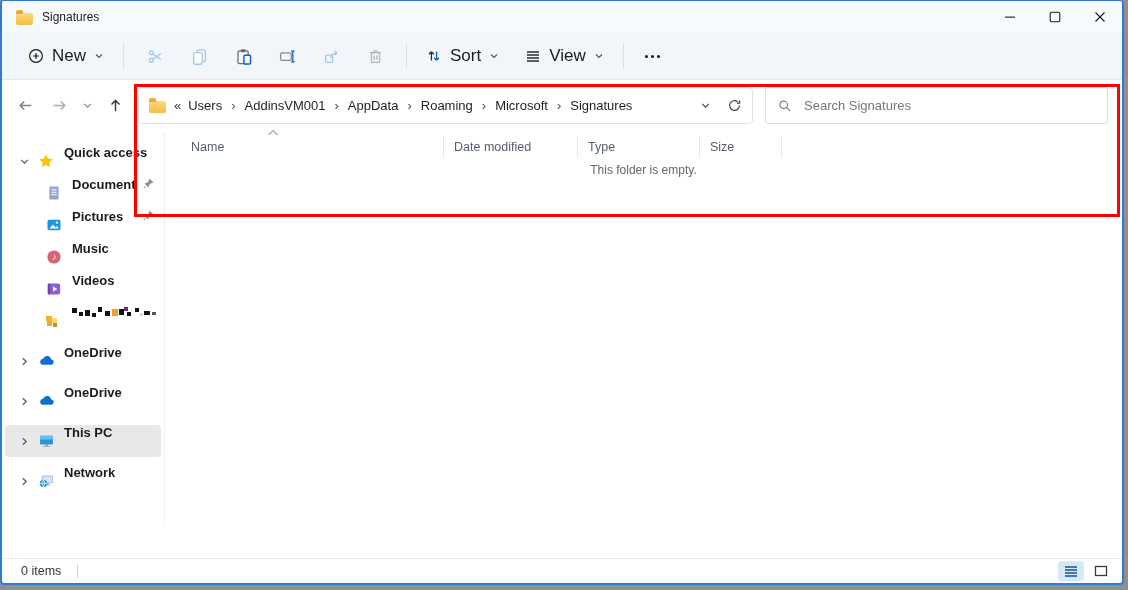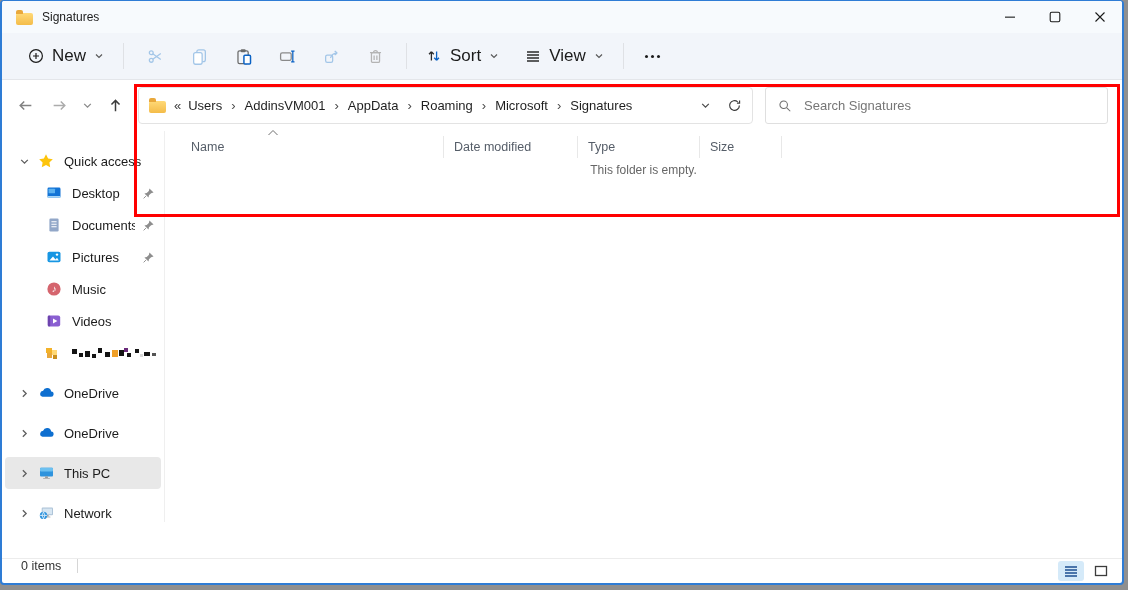--- a/index.html
+++ b/index.html
@@ -33,40 +33,40 @@
   .crumb-sep{font-size:13px;color:#4a4a4a;margin:0 6px;white-space:nowrap;}
   .overflow-glyph{font-size:13px;color:#3c3c3c;margin:0 4px 0 8px;}
   .addr-right{margin-left:auto;display:flex;align-items:center;gap:16px;}
   .searchbox{width:343px;height:37px;flex:0 0 343px;border:1px solid #dfdfdf;border-radius:3px;background:#fff;
     display:flex;align-items:center;padding-left:12px;gap:10px;}
   .searchbox input{border:0;outline:0;flex:1;font-size:13px;color:#0369a1;font-family:inherit;background:transparent;padding-right:8px;}
   .searchbox input::placeholder{color:#767676;}
   
   .body{flex:1;display:flex;min-height:0;}
   .sidebar{width:163px;flex:0 0 163px;border-right:1px solid #efefef;padding-top:14px;overflow:hidden;}
-  .side-row{height:32px;display:flex;align-items:center;padding-left:6px;margin:0 3px;border-radius:4px;font-size:13px;color:#1b1b1b;}
+  .side-row{height:32px;display:flex;padding-left:6px;margin:0 3px;border-radius:4px;font-size:13px;color:#1b1b1b;font-weight:bold;}
   .side-row .chev{width:26px;display:flex;justify-content:center;align-items:center;flex:0 0 26px;}
   .side-row .sicon{width:18px;display:flex;justify-content:center;align-items:center;flex:0 0 18px;margin-right:9px;}
   .side-row .slabel{flex:1;white-space:nowrap;overflow:hidden;}
   .side-row .pin{width:26px;flex:0 0 26px;display:flex;justify-content:center;}
   .side-row.child{padding-left:40px;}
   .side-row.selected{background:#e8e8e8;}
   .side-row.gap{margin-top:8px;}
   
   .main{flex:1;display:flex;flex-direction:column;min-width:0;}
   .headers{height:32px;display:flex;align-items:center;padding-left:16px;color:#555d68;font-size:12.5px;}
   .hcol{position:relative;padding-left:10px;height:22px;display:flex;align-items:center;border-right:1px solid #e8e8e8;}
   .hcol.name{width:263px;}
   .hcol.date{width:134px;}
   .hcol.type{width:122px;}
   .hcol.size{width:82px;}
   .sort-asc{position:absolute;left:86px;top:-7px;}
   .empty-msg{margin-top:0;text-align:center;font-size:12px;color:#666;}
   
-  .statusbar{height:25px;flex:0 0 25px;border-top:1px solid #ececec;display:flex;
+  .statusbar{height:25px;flex:0 0 25px;border-top:1px solid #ececec;display:flex;align-items:center;
     padding:0 8px 0 19px;font-size:12.5px;color:#333;margin-top:36px;}
   .status-sep{width:1px;height:14px;background:#d6d6d6;margin-left:16px;}
   .view-toggles{margin-left:auto;display:flex;gap:4px;align-items:center;}
   .vt-btn{width:26px;height:20px;display:flex;align-items:center;justify-content:center;border-radius:3px;}
   .vt-btn.active{background:#d5eaf9;}
   
   .annotation{position:absolute;left:134px;top:84px;width:986px;height:133px;border:3px solid #ff0000;
     z-index:60;pointer-events:none;}
   svg{display:block;}
 </style>
@@ -242,36 +242,20 @@
             </svg>
           </span>
         <span class="sicon">
           <svg width="16" height="16" viewBox="0 0 16 16">
               <path d="M8 1.2 l2.1 4.3 4.7 .7 -3.4 3.3 .8 4.7 -4.2 -2.2 -4.2 2.2 .8 -4.7 -3.4 -3.3 4.7 -.7 z" fill="#fdc40c"></path>
             </svg>
           </span>
         <span class="slabel">Quick access</span>
       </div>
 
-      <div class="side-row child">
-        <span class="sicon">
-          <svg width="16" height="16" viewBox="0 0 16 16">
-              <rect x="1.5" y="2.6" width="13" height="10.2" rx="1.4" fill="#1273d6"></rect>
-              <rect x="2.6" y="3.7" width="6.4" height="4.6" rx="0.6" fill="#5db2f0"></rect>
-              <rect x="1.5" y="11" width="13" height="1.8" fill="#a6d4f6"></rect>
-            </svg>
-          </span>
-        <span class="slabel">Desktop</span>
-        <span class="pin">
-          <svg width="13" height="13" viewBox="0 0 16 16">
-              <path d="M9.2 1.8 L14.2 6.8 L11.2 7.6 L8.6 10.2 L8 13 L3 8 L5.8 7.4 L8.4 4.8 Z" fill="#8e8e8e"></path>
-              <path d="M4.8 11.2 L2 14" stroke="#8e8e8e" stroke-width="1.2"></path>
-            </svg>
-          </span>
-      </div>
 
 
       <div class="side-row child">
         <span class="sicon">
           <svg width="16" height="16" viewBox="0 0 16 16">
               <rect x="3.4" y="1.6" width="9.2" height="12.8" rx="1.2" fill="#92a7c8"></rect>
               <path d="M5.4 4.8 h5.2 M5.4 7.3 h5.2 M5.4 9.8 h5.2" stroke="#fff" stroke-width="1.1"></path>
             </svg>
           </span>
         <span class="slabel">Documents</span>

